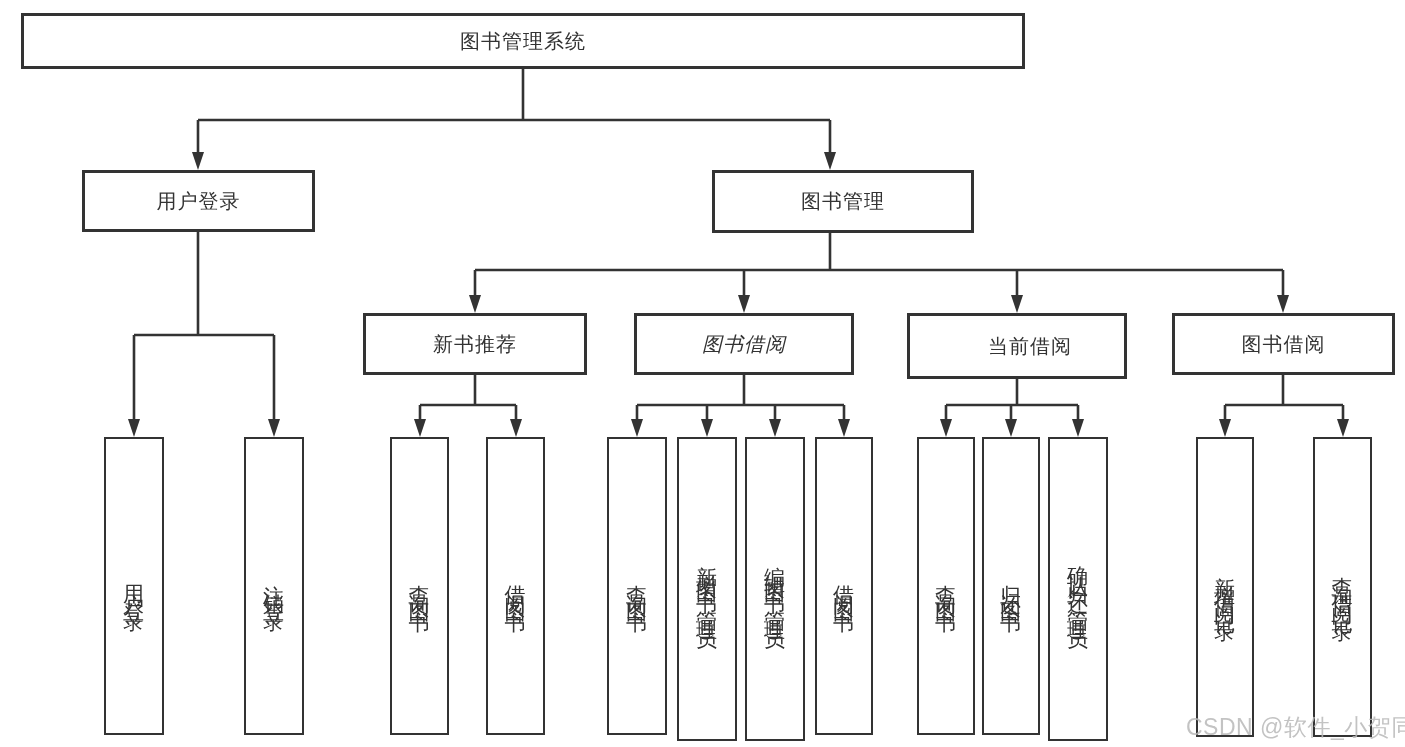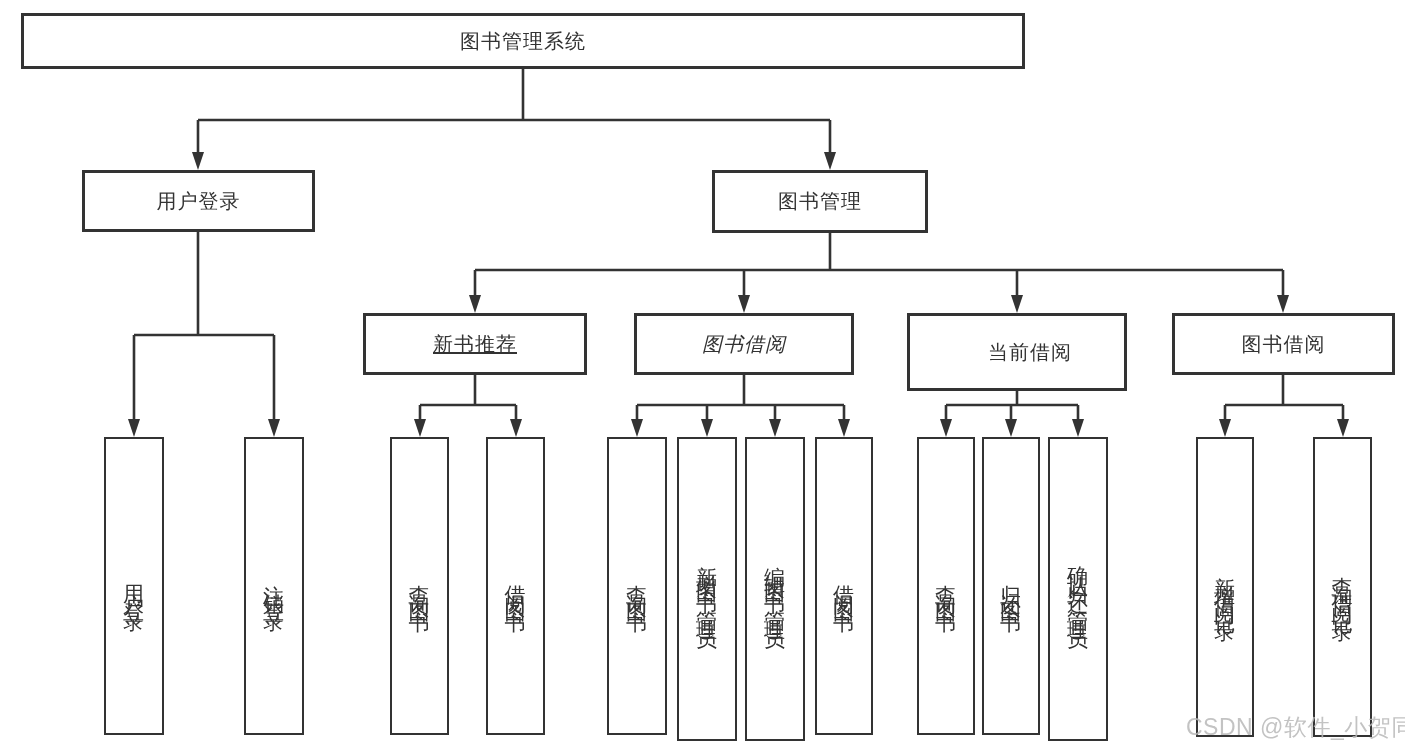--- a/index.html
+++ b/index.html
@@ -80,25 +80,25 @@
     <polygon class="ahead" points="1072,419 1084,419 1078,437"></polygon>
 
     <path class="cline" d="M1283,375 L1283,405 M1225,405 L1343,405 M1225,405 L1225,423 M1343,405 L1343,423"></path>
     <polygon class="ahead" points="1219,419 1231,419 1225,437"></polygon>
     <polygon class="ahead" points="1337,419 1349,419 1343,437"></polygon>
   </svg>
 
   <div class="node h" style="left:21px;top:13px;width:1004px;height:56px;">图书管理系统</div>
 
   <div class="node h" style="left:82px;top:170px;width:233px;height:62px;">用户登录</div>
-  <div class="node h" style="left:712px;top:170px;width:216px;height:63px;">图书管理</div>
+  <div class="node h" style="left:712px;top:170px;width:262px;height:63px;">图书管理</div>
 
-  <div class="node h" style="left:363px;top:313px;width:224px;height:62px;text-decoration:underline;">新书推荐</div>
+  <div class="node h" style="left:363px;top:313px;width:224px;height:62px;">新书推荐</div>
   <div class="node h" style="left:634px;top:313px;width:220px;height:62px;font-style:italic;">图书借阅</div>
-  <div class="node h" style="left:907px;top:313px;width:220px;height:78px;padding-left:26px;">当前借阅</div>
+  <div class="node h" style="left:907px;top:313px;width:220px;height:66px;padding-left:26px;">当前借阅</div>
   <div class="node h" style="left:1172px;top:313px;width:223px;height:62px;">图书借阅</div>
 
   <div class="node v" style="left:104px;top:437px;width:60px;height:298px;">用户登录</div>
   <div class="node v" style="left:244px;top:437px;width:60px;height:298px;">注销登录</div>
 
   <div class="node v" style="left:390px;top:437px;width:59px;height:298px;">查询图书</div>
   <div class="node v" style="left:486px;top:437px;width:59px;height:298px;">借阅图书</div>
 
   <div class="node v" style="left:607px;top:437px;width:60px;height:298px;">查询图书</div>
   <div class="node v" style="left:677px;top:437px;width:60px;height:304px;">新增图书（管理员）</div>

